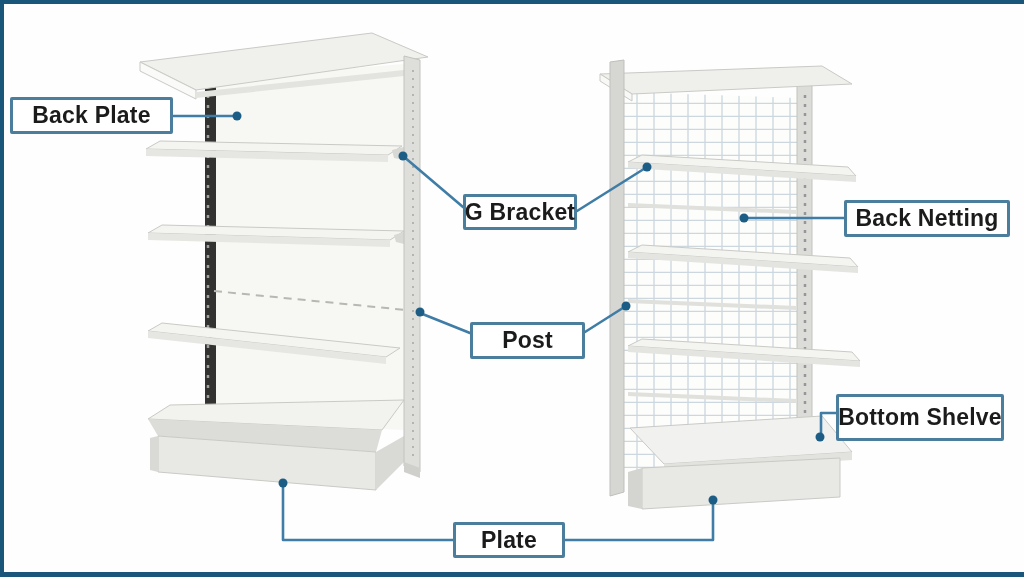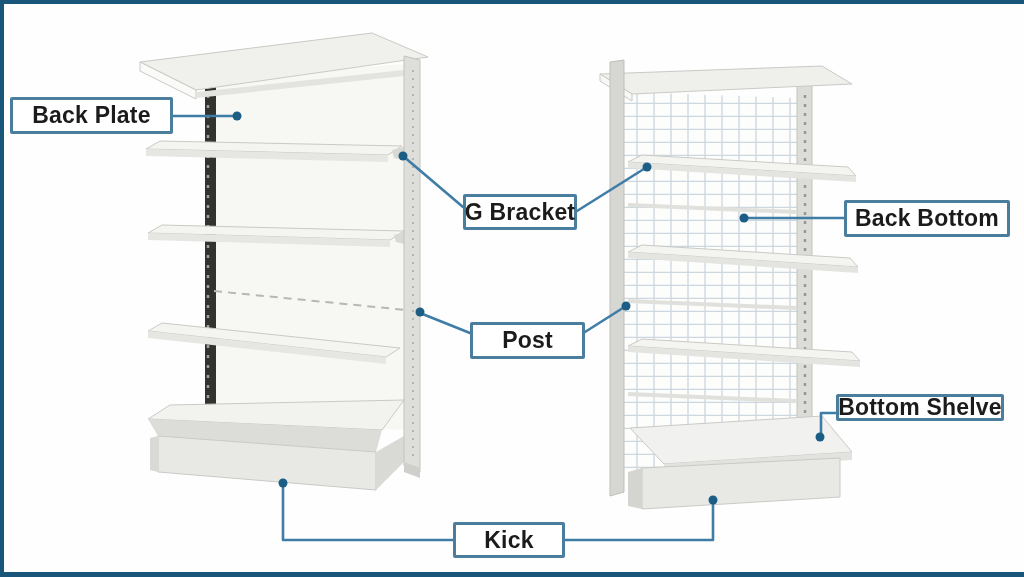--- a/index.html
+++ b/index.html
@@ -26,21 +26,21 @@
     border-radius:2px;
     display:flex;align-items:center;justify-content:center;
     color:var(--text,#1b1b1b);
     font-size:23px;font-weight:600;letter-spacing:.2px;
     white-space:nowrap;
   }
   .lb-back-plate  {left:10px;  top:97px;  width:163px; height:37px;}
   .lb-g-bracket   {left:463px; top:194px; width:114px; height:36px;}
   .lb-post        {left:470px; top:322px; width:115px; height:37px;}
   .lb-back-netting{left:844px; top:200px; width:166px; height:37px;}
-  .lb-bottom-shelve{left:836px;top:394px; width:168px; height:27px;}
+  .lb-bottom-shelve{left:836px;top:394px; width:168px; height:47px;}
   .lb-kick        {left:453px; top:522px; width:112px; height:36px;}
 
   .callout-line{stroke:var(--line,#3f7da7);stroke-width:2.6;fill:none;stroke-linecap:round;stroke-linejoin:round;}
   .callout-dot{fill:var(--dot,#1c5d85);}
 
   .shelf-stroke{stroke:#c9c9c5;stroke-width:1;}
 </style>
 </head>
 <body>
 
@@ -150,26 +150,26 @@
   <div class="label-box lb-back-plate">
     <span>Back Plate</span>
   </div>
   <div class="label-box lb-g-bracket">
     <span>G Bracket</span>
   </div>
   <div class="label-box lb-post">
     <span>Post</span>
   </div>
   <div class="label-box lb-back-netting">
-    <span>Back Bottom</span>
+    <span>Back Netting</span>
   </div>
   <div class="label-box lb-bottom-shelve">
     <span>Bottom Shelve</span>
   </div>
   <div class="label-box lb-kick">
-    <span>Kick</span>
+    <span>Plate</span>
   </div>
 
   <div class="edge edge-top"></div>
   <div class="edge edge-bottom"></div>
   <div class="edge edge-left"></div>
   <div class="edge edge-right"></div>
 </div>
 
 </body></html>

